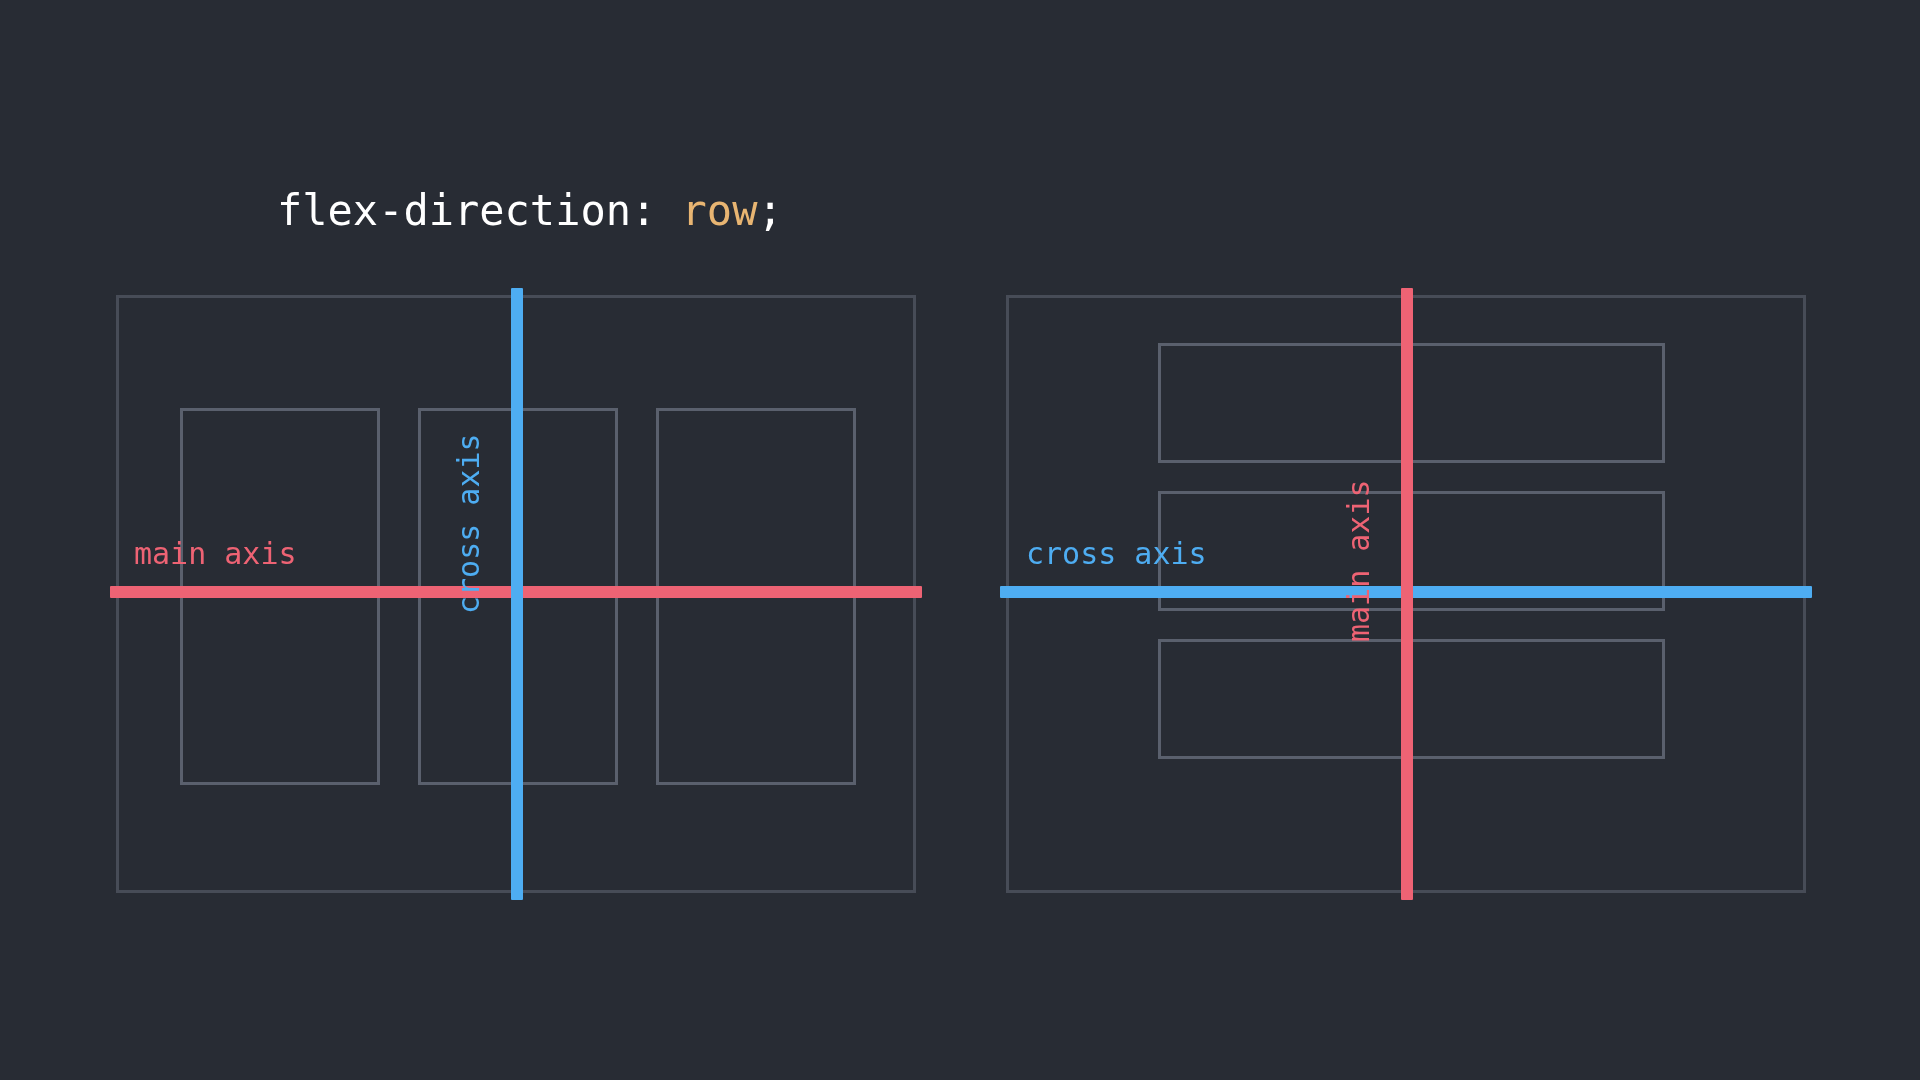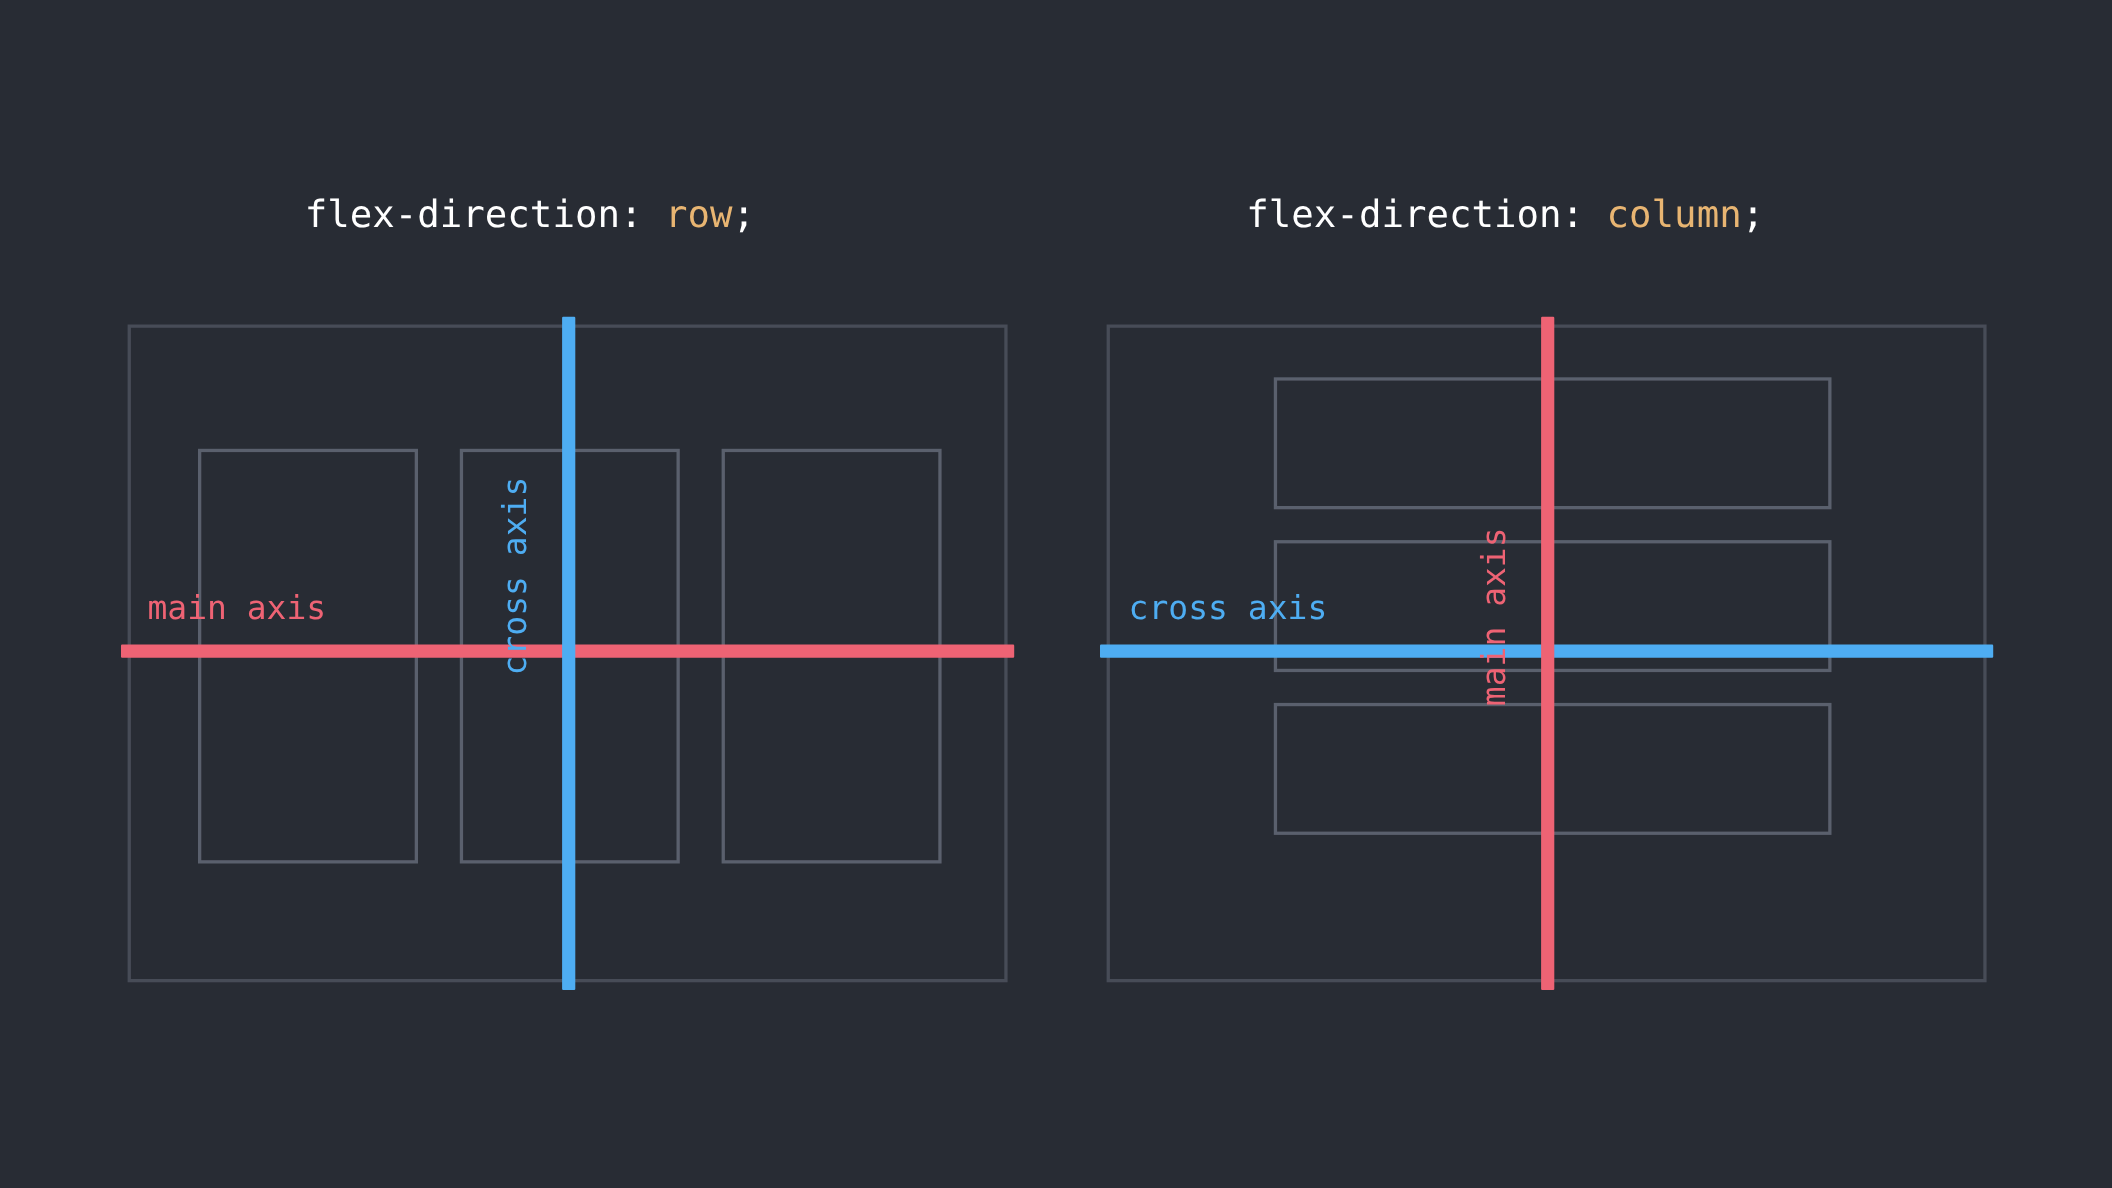--- a/index.html
+++ b/index.html
@@ -18,22 +18,22 @@
   .stage {
     position: relative;
     width: 1920px;
     height: 1080px;
     background: #282C34;
   }
 
   
   .title {
     position: absolute;
-    top: 172px;
-    font-size: 34px;
+    top: 188px;
+    font-size: 42px;
     line-height: 46px;
     letter-spacing: 0px;
     color: #FFFFFF;
     white-space: pre;
   }
   .title-row    { left: 277px; }
   .title-column { left: 1133px; }
   .kw { color: #E8B572; }
 
   
@@ -121,21 +121,20 @@
     <div class="item row-item row-item-2"></div>
     <div class="item row-item row-item-3"></div>
   </div>
 
   <div class="axis-line axis-h row-main-line"></div>
   <div class="axis-line axis-v row-cross-line"></div>
 
   <div class="axis-label label-main row-main-label">main axis</div>
   <div class="axis-label label-cross row-cross-label">cross axis</div>
 
-  <div class="title title-column"><span>flex-direction: </span><span class="kw">column</span><span>;</span></div>
 
   <div class="panel panel-column">
     <div class="item col-item col-item-1"></div>
     <div class="item col-item col-item-2"></div>
     <div class="item col-item col-item-3"></div>
   </div>
 
   <div class="axis-line axis-h col-cross-line"></div>
   <div class="axis-line axis-v col-main-line"></div>
 

